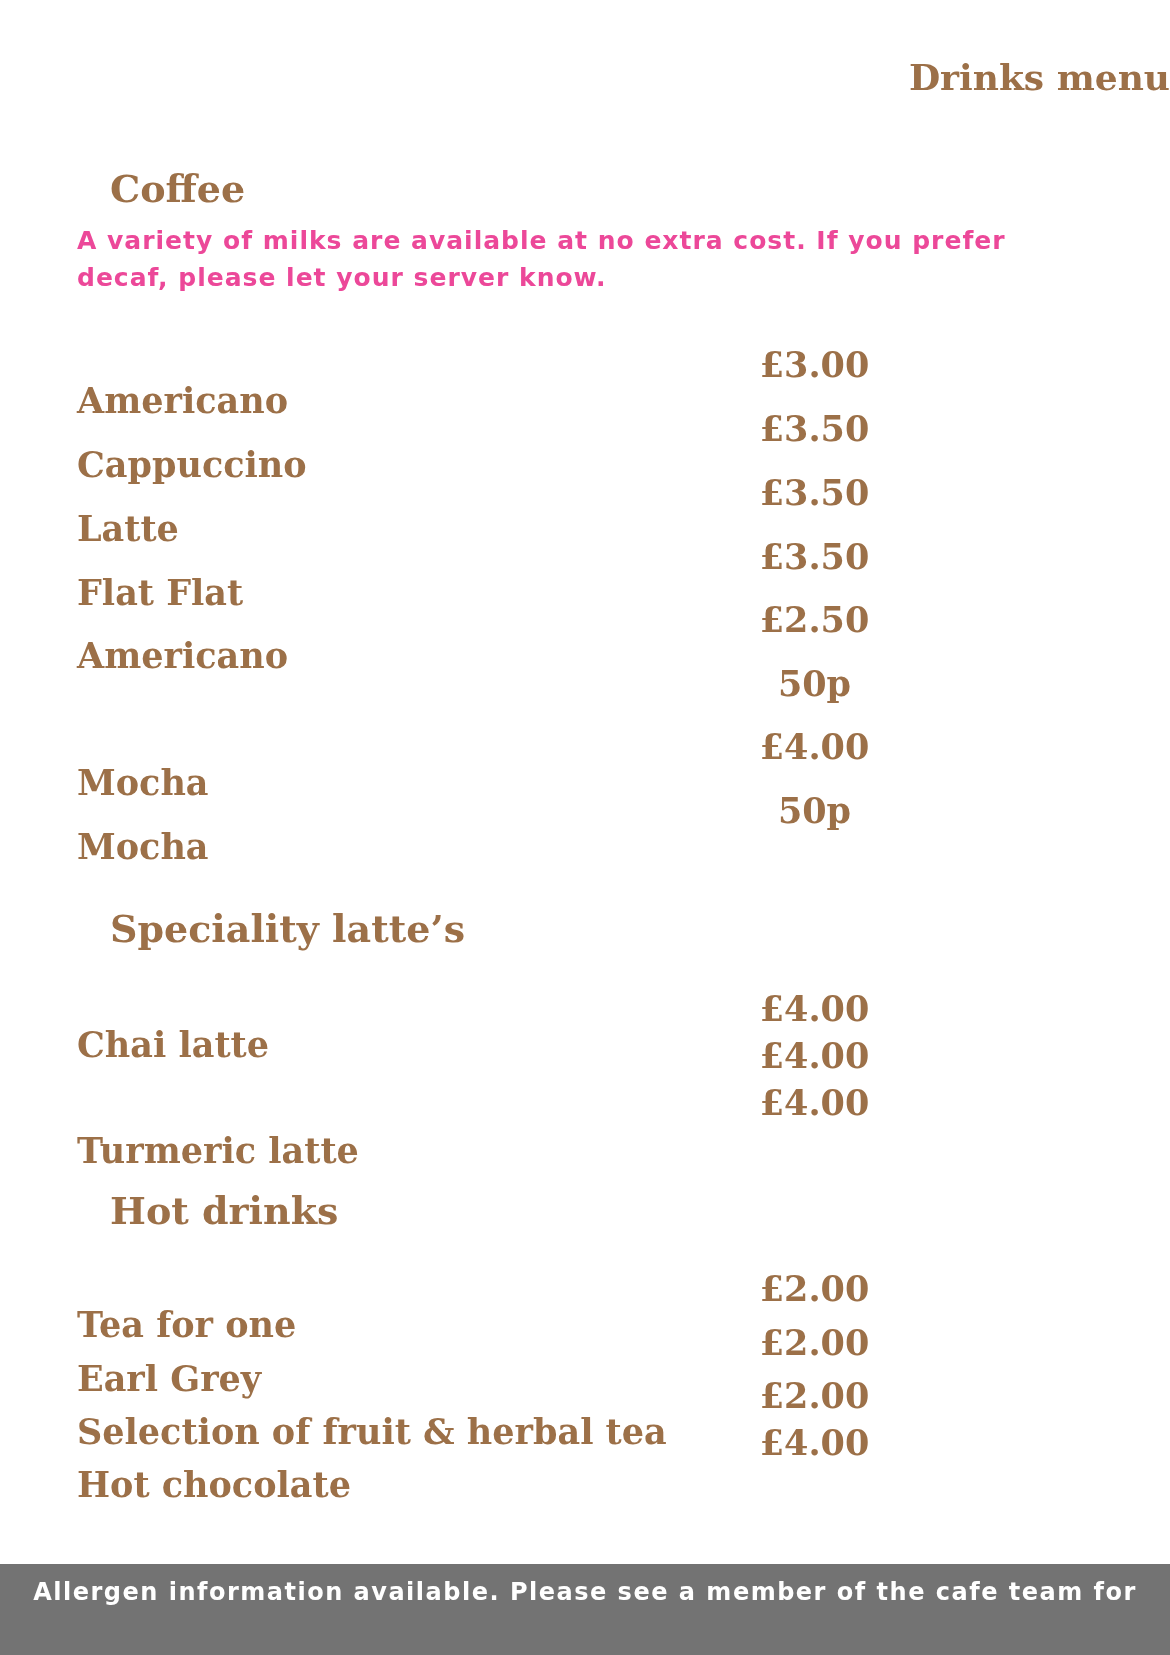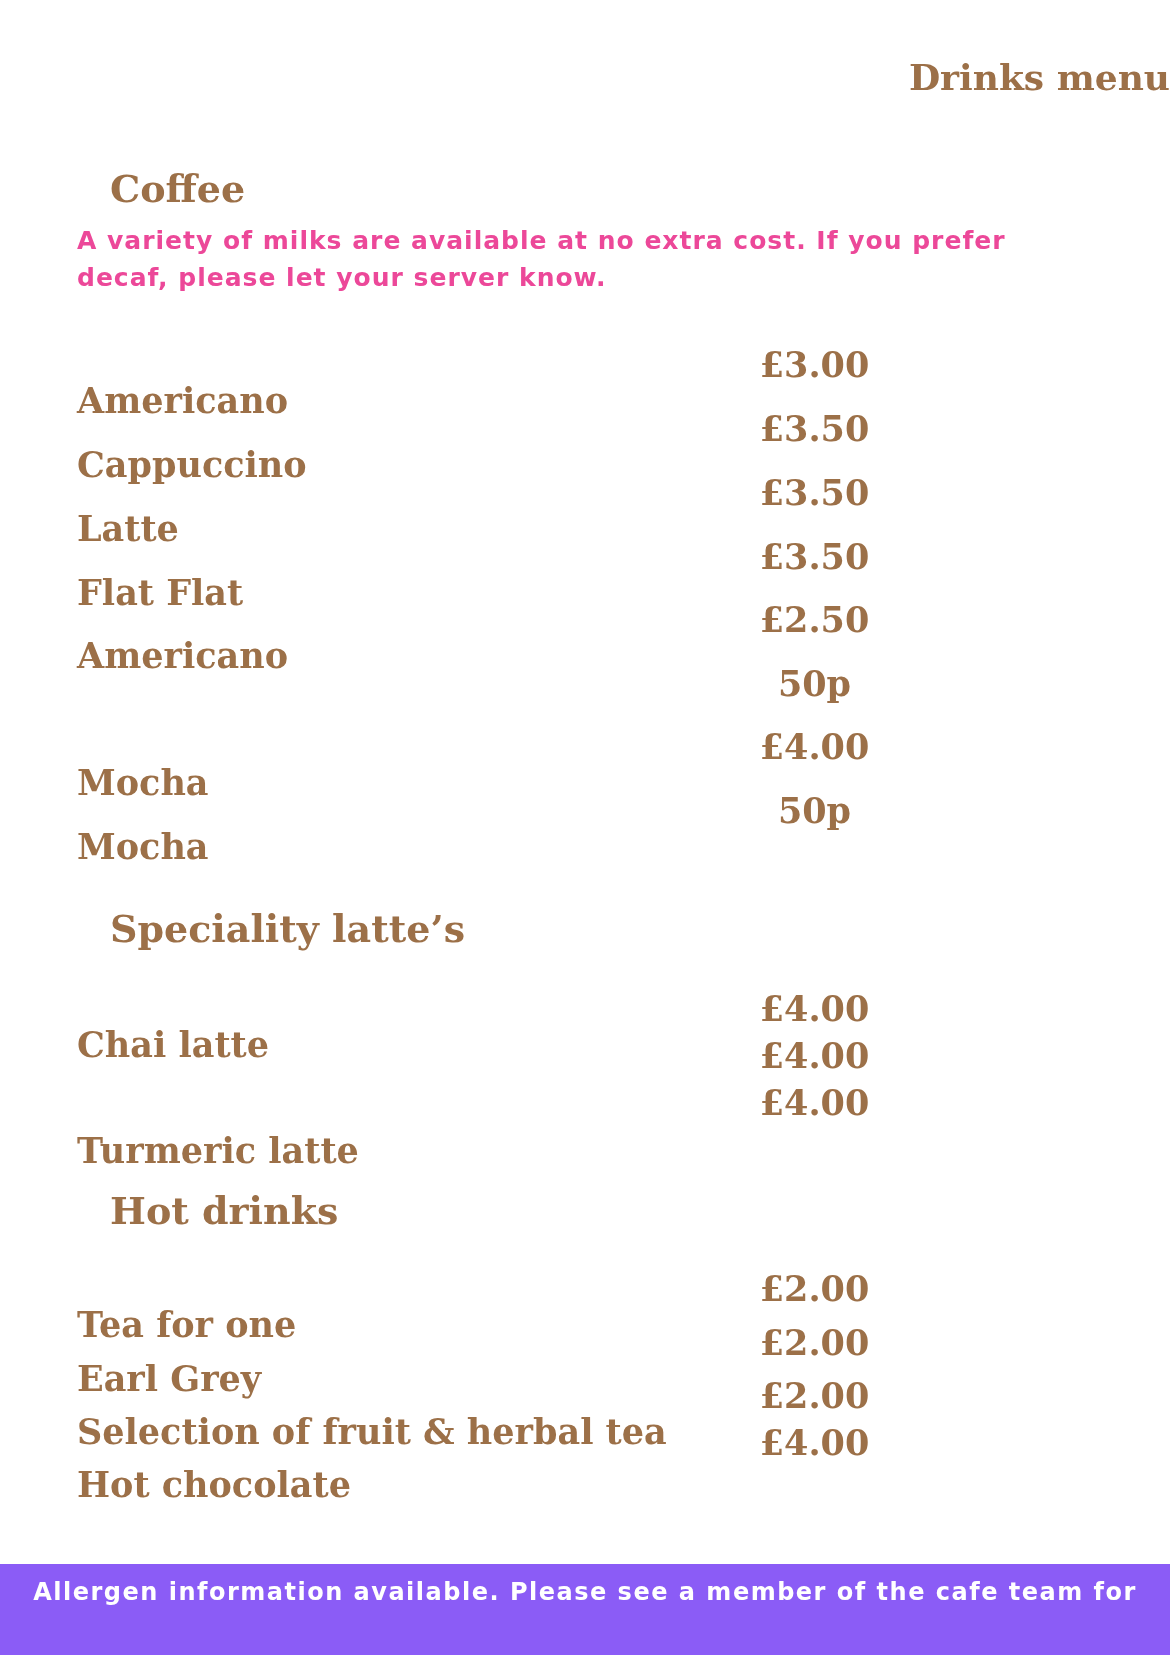--- a/index.html
+++ b/index.html
@@ -30,21 +30,21 @@
     position: absolute; left: 0; top: 0; font-size: 35px; font-weight: bold;
     white-space: nowrap;
     margin-top: 36px;
   }
   .item .price {
     position: absolute; left: 650px; width: 175px; top: 0; text-align: center;
     font-size: 35px; font-weight: bold; white-space: nowrap;
   }
   .footer {
     position: absolute; left: 0; right: 0; top: 1564px; height: 91px;
-    background: #8b5cf6; color: #ffffff; text-align: center;
+    background: #737373; color: #ffffff; text-align: center;
     font-family: "DejaVu Sans", sans-serif; font-weight: bold;
     font-size: 24px; line-height: 36px; letter-spacing: 1.5px;
     padding-top: 10px; box-sizing: border-box;
   }
 </style>
 </head>
 <body>
 
 <div class="title">Drinks menu</div>
 

